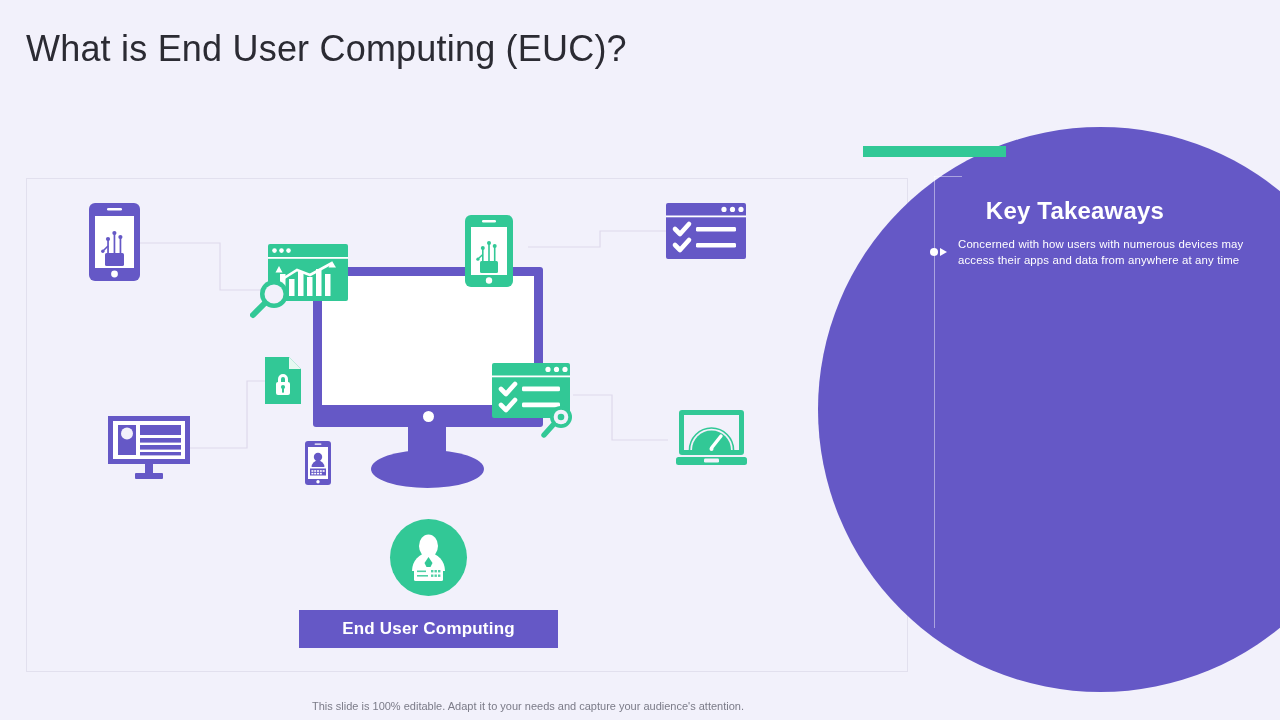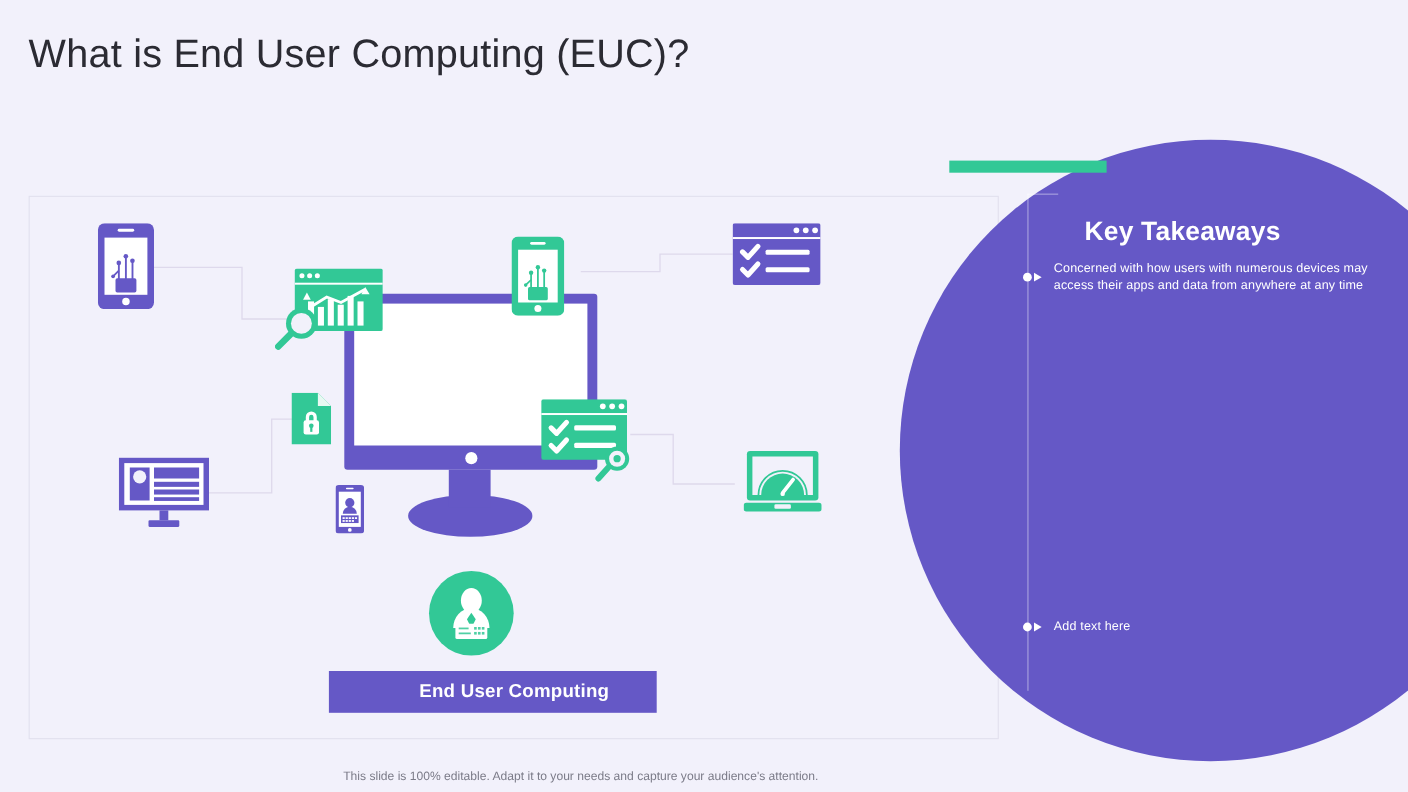--- a/index.html
+++ b/index.html
@@ -126,21 +126,20 @@
     width: 259px;
     height: 38px;
     background: #6558c6;
     color: #ffffff;
     font-size: 17px;
     font-weight: bold;
     display: flex;
     align-items: center;
     justify-content: center;
     letter-spacing: 0.2px;
-    padding-left: 39px;
   }
 
   
   .kt-circle {
     position: absolute;
     left: 818px;
     top: 127px;
     width: 565px;
     height: 565px;
     border-radius: 50%;
@@ -433,23 +432,16 @@
   <div class="kt-item" style="top:236px;">
     <span class="kt-bullet">
         <span class="dot"></span>
         <span class="tri"></span>
       </span>
     <span class="kt-text">Concerned with how users with numerous devices may access their apps and data from anywhere at any time</span>
   </div>
 
 
 
-  <div class="kt-item" style="top:562px;">
-    <span class="kt-bullet">
-        <span class="dot"></span>
-        <span class="tri"></span>
-      </span>
-    <span class="kt-text">Add text here</span>
-  </div>
 
   <div class="footer">This slide is 100% editable. Adapt it to your needs and capture your audience's attention.</div>
 
 </div>
 
 </body></html>

